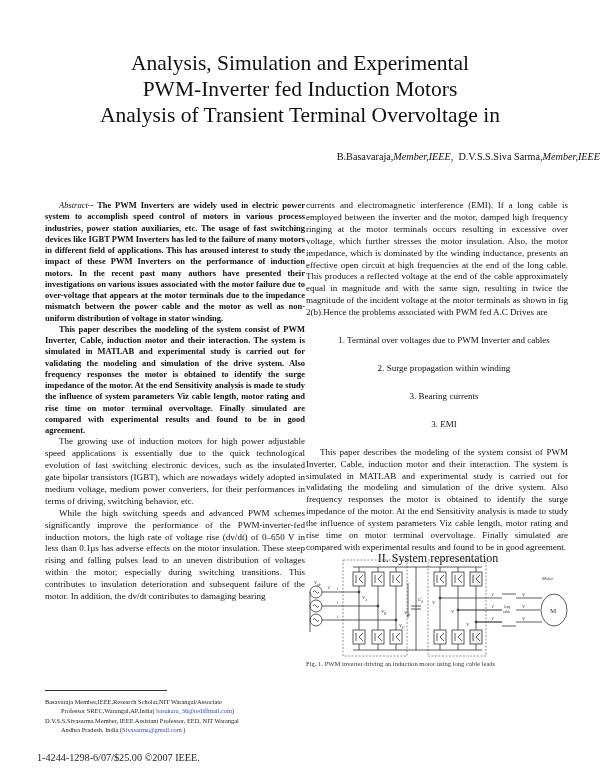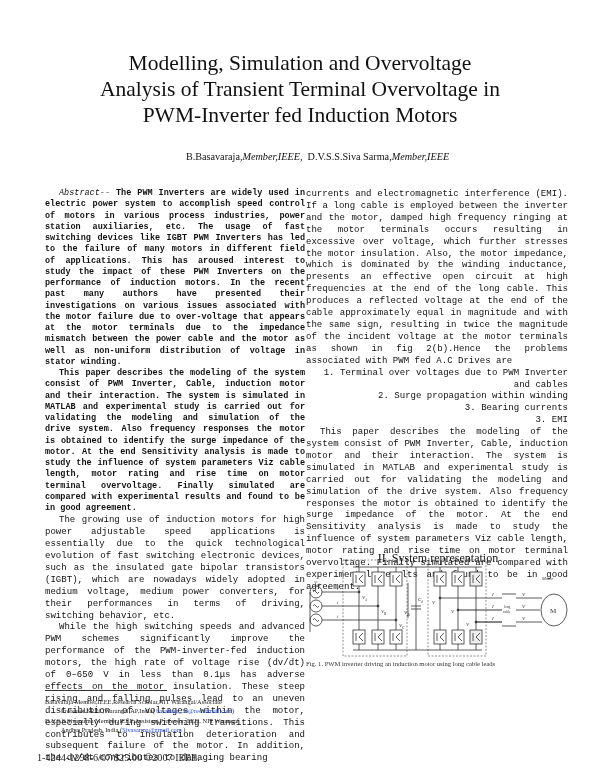--- a/index.html
+++ b/index.html
@@ -5,40 +5,40 @@
   html, body { margin: 0; padding: 0; background: #ffffff; }
   body {
     width: 600px; height: 776px; position: relative; overflow: hidden;
     font-family: "Liberation Serif", "DejaVu Serif", serif; color: #111;
   }
   .title {
     position: absolute; left: 0; top: 50px; width: 600px; text-align: center;
     font-size: 21.5px; line-height: 26px; color: #111;
   }
   .authors {
-    position: absolute; left: 0; top: 151px; width: 600px; text-align: center;
+    position: absolute; left: 0; top: 151px; width: 600px; text-align: right;
     font-size: 10.2px; padding-left: 35px; box-sizing: border-box;
   }
   .authors i { font-style: italic; }
   .col {
-    position: absolute; top: 188px; width: 260px;
-    font-size: 9.05px; line-height: 11.9px; text-align: justify; font-family: Liberation Mono, monospace;
+    position: absolute; top: 200px; width: 260px;
+    font-size: 9.05px; line-height: 11.9px; text-align: justify;
   }
   .col.left { left: 45px; }
   .col.right { left: 306px; width: 262px; }
   .abstract p, .col p { margin: 0; text-indent: 14px; }
   .abstract { font-weight: bold; font-size: 8.5px; line-height: 11.25px; }
   .abstract .lead { font-weight: normal; font-style: italic; }
   .section-head {
     text-align: center; text-indent: 0 !important; font-size: 9.4px;
     margin: 18px 0 6px 0 !important;
   }
   .section-head .sc { font-size: 7.4px; letter-spacing: 0.2px; }
   .list { margin: 0; padding: 0 0 0 14px; list-style: none; }
-  .list li { margin: 0; text-align: right; }
+  .list li { margin: 16px; text-align: center; }
   .footnote-rule {
     position: absolute; left: 45px; top: 690px; width: 122px; height: 0;
     border-top: 1px solid #333;
   }
   .footnote {
     position: absolute; left: 45px; top: 697px; width: 260px;
     font-size: 6.4px; line-height: 9.3px; color: #222;
   }
   .footnote .indent { padding-left: 16px; }
   .footnote .email { color: #2a4fd0; }
@@ -54,23 +54,23 @@
   }
   .right-sec-head {
     position: absolute; left: 306px; top: 551px; width: 264px; text-align: center;
     font-size: 12px;
   }
 </style>
 </head>
 <body>
 
 <div class="title">
-  <div>Modelling, Simulation and Overvoltage</div>
+  <div>Analysis, Simulation and Experimental</div>
+  <div>PWM-Inverter fed Induction Motors</div>
   <div>Analysis of Transient Terminal Overvoltage in</div>
-  <div>PWM-Inverter fed Induction Motors</div>
 </div>
 
 <div class="authors">
   <span>B.Basavaraja,</span><i>Member,IEEE,</i>&nbsp;&nbsp;<span>D.V.S.S.Siva Sarma,</span><i>Member,IEEE</i>
 </div>
 
 <div class="col left">
   <div class="abstract">
     <p><span class="lead">Abstract--</span><span> The PWM Inverters are widely used in electric power system to accomplish speed control of motors in various process industries, power station auxiliaries, etc. The usage of fast switching devices like IGBT PWM Inverters has led to the failure of many motors in different field of applications. This has aroused interest to study the impact of these PWM Inverters on the performance of induction motors. In the recent past many authors have presented their investigations on various issues associated with the motor failure due to over-voltage that appears at the motor terminals due to the impedance mismatch between the power cable and the motor as well as non-uniform distribution of voltage in stator winding.</span></p>
     <p>This paper describes the modeling of the system consist of PWM Inverter, Cable, induction motor and their interaction. The system is simulated in MATLAB and experimental study is carried out for validating the modeling and simulation of the drive system. Also frequency responses the motor is obtained to identify the surge impedance of the motor. At the end Sensitivity analysis is made to study the influence of system parameters Viz cable length, motor rating and rise time on motor terminal overvoltage. Finally simulated are compared with experimental results and found to be in good agreement.</p>

